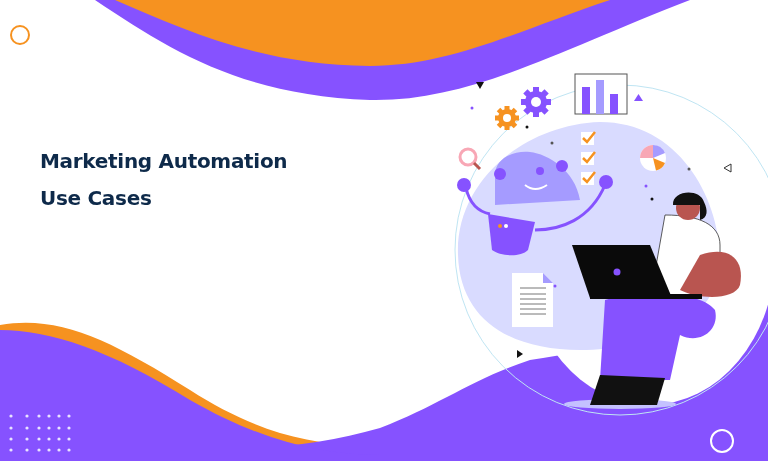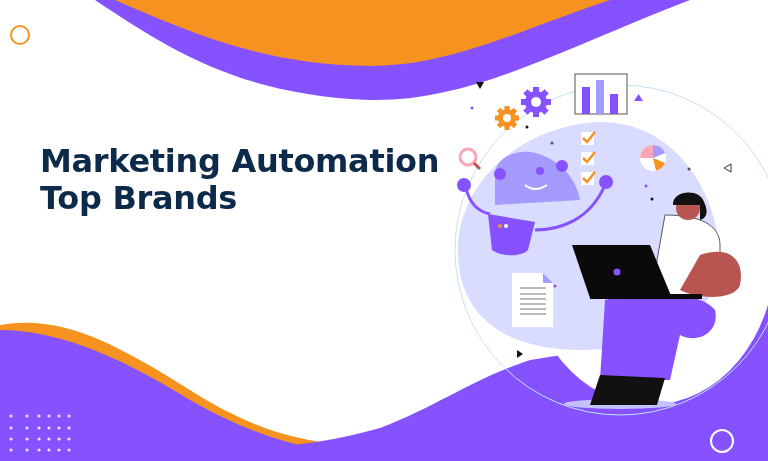--- a/index.html
+++ b/index.html
@@ -1,21 +1,21 @@
 <!DOCTYPE html>
 <html><head>
 <meta charset="utf-8">
 <style>
   html, body { margin:0; padding:0; }
   body { width:768px; height:461px; overflow:hidden; background:#ffffff; position:relative; font-family:"DejaVu Sans", sans-serif; }
   .bg { position:absolute; left:0; top:0; width:768px; height:461px; }
   .title {
     position:absolute; left:40px; top:143px; margin:0;
     font-family:"DejaVu Sans", sans-serif; font-weight:bold;
-    font-size:32px; line-height:36.5px; color:#0e2a4a; letter-spacing:-0.3px;
+    font-size:20px; line-height:36.5px; color:#0e2a4a; letter-spacing:-0.3px;
   }
   .title span { display:block; white-space:nowrap; }
 </style>
 </head>
 <body>
 
 <svg class="bg" viewBox="0 0 768 461" xmlns="http://www.w3.org/2000/svg">
 
   <g>
     <path d="M95,0 C170,50 240,95 370,100 C470,102 560,50 690,0 Z" fill="#8652ff"></path>
@@ -150,14 +150,14 @@
     <path d="M572,245 L650,245 L672,298 L590,298 Z" fill="#0a0a0a"></path>
     <rect x="590" y="294" width="112" height="5" fill="#0a0a0a"></rect>
     <circle cx="617" cy="272" r="3.5" fill="#8652ff"></circle>
     <circle cx="688" cy="208" r="12" fill="#b95550"></circle>
     <path d="M673,205 C672,190 700,188 704,202 C708,210 708,218 700,220 L700,205 Z" fill="#111"></path>
   </g>
 </svg>
 
 <h1 class="title">
   <span>Marketing Automation</span>
-  <span>Top Brands</span>
+  <span>Use Cases</span>
 </h1>
 
 </body></html>

